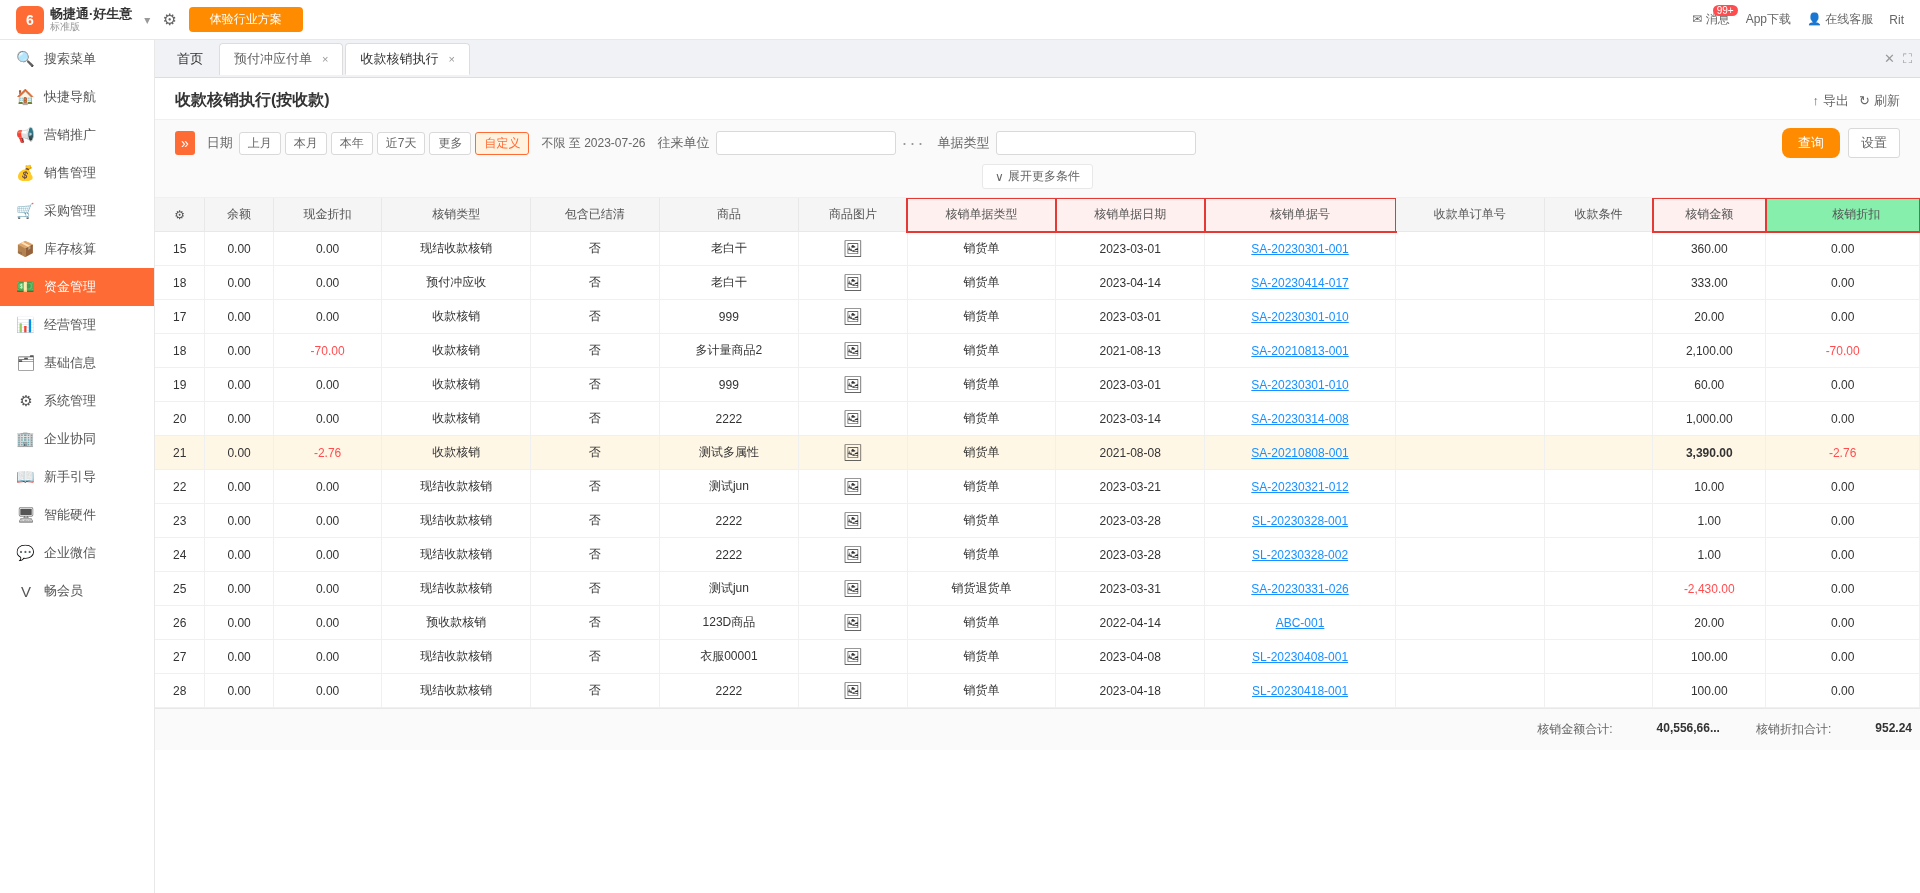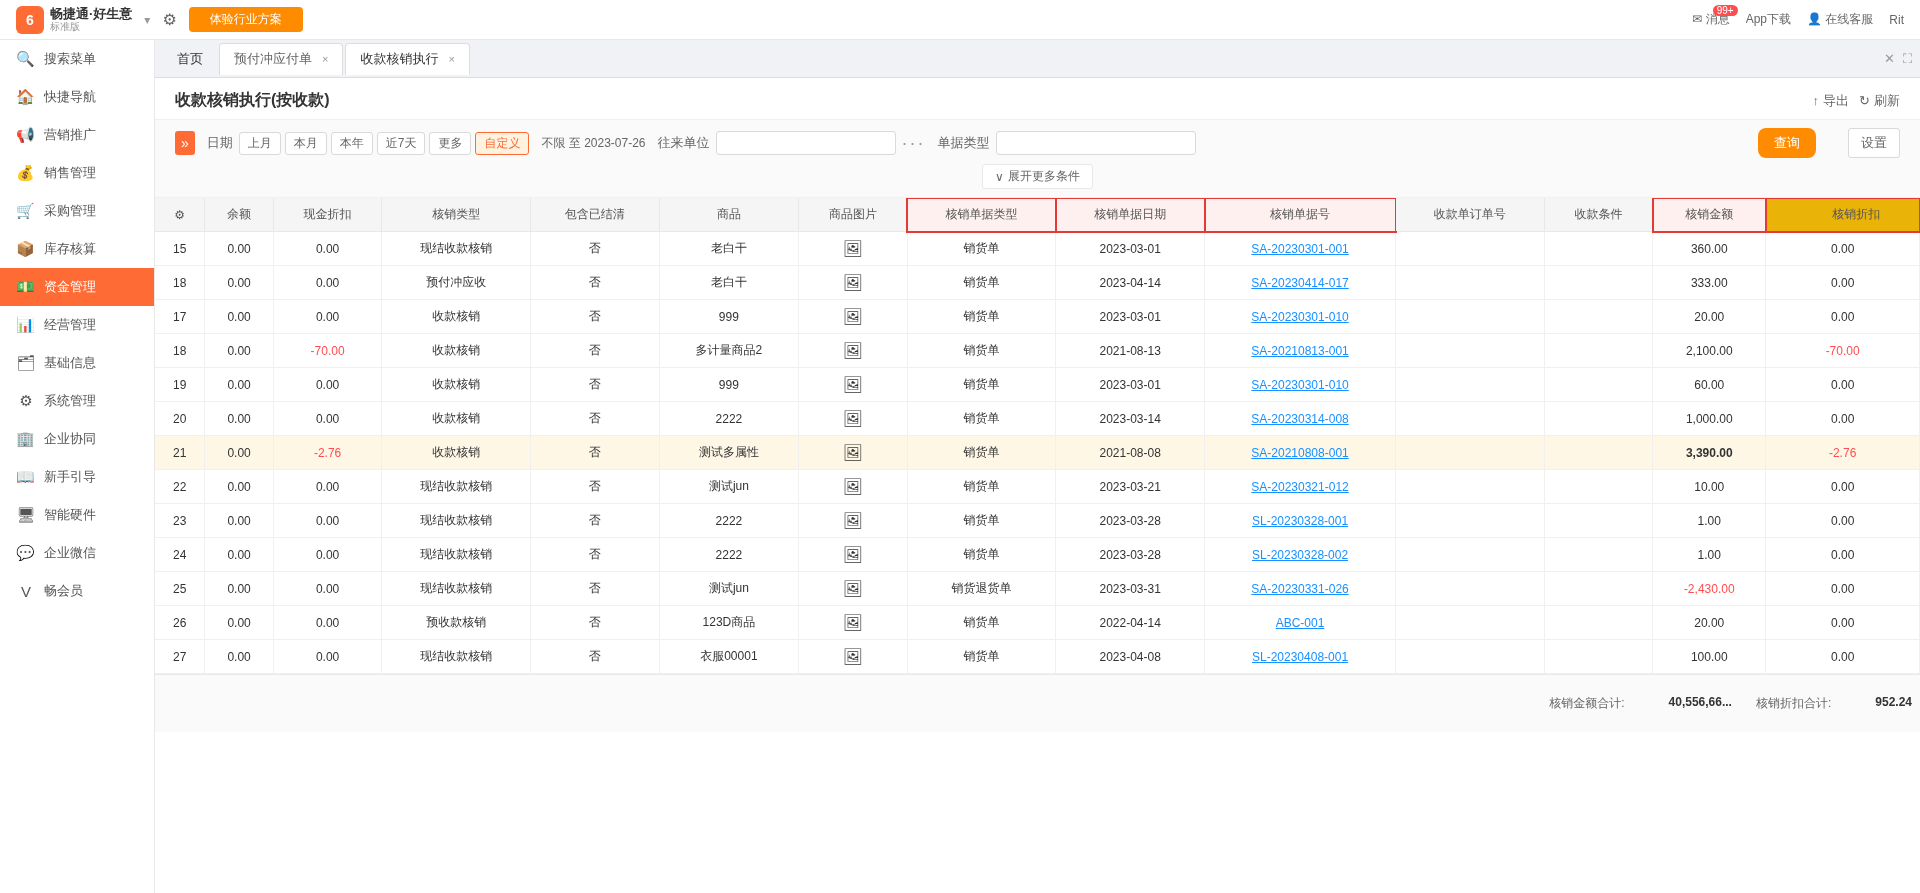--- a/index.html
+++ b/index.html
@@ -49,37 +49,37 @@
     .filter-row { display: flex; align-items: center; gap: 12px; flex-wrap: wrap; }
     .filter-group { display: flex; align-items: center; gap: 6px; }
     .filter-label { color: #666; font-size: 13px; white-space: nowrap; }
     .date-btns { display: flex; gap: 4px; }
     .date-btn { padding: 2px 8px; border: 1px solid #d9d9d9; border-radius: 3px; cursor: pointer; font-size: 12px; color: #666; background: #fff; }
     .date-custom { background: #fff3e0; color: #ff6b35; border: 1px solid #ff6b35; padding: 2px 8px; border-radius: 3px; font-size: 12px; cursor: pointer; }
     .date-range-text { color: #666; font-size: 12px; }
     .filter-input { border: 1px solid #d9d9d9; border-radius: 3px; padding: 4px 8px; font-size: 12px; width: 180px; color: #333; }
     .filter-dots { color: #999; font-size: 18px; letter-spacing: 2px; }
     .search-btn { background: #ff8c00; color: white; border: none; padding: 5px 16px; border-radius: 8px; cursor: pointer; font-size: 13px; }
-    .setting-btn { border: 1px solid #d9d9d9; color: #666; background: #fff; padding: 5px 12px; border-radius: 3px; cursor: pointer; font-size: 13px; margin-left: 24px; }
+    .setting-btn { border: 1px solid #d9d9d9; color: #666; background: #fff; padding: 5px 12px; border-radius: 3px; cursor: pointer; font-size: 13px; }
     .expand-row { display: flex; justify-content: center; }
     .expand-btn { display: flex; align-items: center; gap: 4px; color: #666; font-size: 12px; cursor: pointer; border: 1px solid #e8e8e8; background: #fff; padding: 3px 12px; border-radius: 3px; }
 
     
     .table-wrapper { flex: 1; overflow: auto; padding: 0 0 0 0; }
     table { width: 100%; border-collapse: collapse; font-size: 12px; min-width: 1600px; }
     thead tr { background: #f5f5f5; }
     thead th { padding: 8px 8px; text-align: center; border-bottom: 1px solid #e8e8e8; border-right: 1px solid #e8e8e8; color: #555; font-weight: 500; white-space: nowrap; position: sticky; top: 0; background: #f5f5f5; z-index: 1; }
     tbody tr { border-bottom: 1px solid #f0f0f0; }
     tbody tr.highlighted { background: #fff7e6; }
     tbody td { padding: 7px 8px; text-align: center; border-right: 1px solid #f0f0f0; white-space: nowrap; }
     .link-text { color: #1890ff; cursor: pointer; text-decoration: underline; }
     .negative { color: #ff4d4f; }
 
     
-    .table-footer { background: #fafafa; border-top: 1px solid #e8e8e8; padding: 20px 8px; display: flex; justify-content: flex-end; gap: 24px; font-size: 12px; color: #333; }
+    .table-footer { background: #fafafa; border-top: 1px solid #e8e8e8; padding: 12px 8px; display: flex; justify-content: flex-end; gap: 36px; font-size: 12px; color: #333; }
     .footer-item { display: flex; gap: 4px; }
     .footer-label { color: #666; }
     .footer-value { font-weight: 700; margin-left: 40px; }
 
     
     .table-wrapper::-webkit-scrollbar { height: 8px; width: 6px; }
     .table-wrapper::-webkit-scrollbar-track { background: #f1f1f1; }
     .table-wrapper::-webkit-scrollbar-thumb { background: #ccc; border-radius: 4px; }
   </style>
 </head>
@@ -262,21 +262,21 @@
               <th>核销类型</th>
               <th>包含已结清</th>
               <th>商品</th>
               <th>商品图片</th>
               <th style="outline:2px solid #e53935;outline-offset:-1px;background:#fff0f0;">核销单据类型</th>
               <th style="outline:2px solid #e53935;outline-offset:-1px;background:#fff0f0;">核销单据日期</th>
               <th style="outline:2px solid #e53935;outline-offset:-1px;background:#fff0f0;">核销单据号</th>
               <th>收款单订单号</th>
               <th>收款条件</th>
               <th style="outline:2px solid #e53935;outline-offset:-1px;background:#fff0f0;">核销金额</th>
-              <th style="outline:2px solid #e53935;outline-offset:-1px;background:#eab308;padding-left:35px;">核销折扣</th>
+              <th style="outline:2px solid #e53935;outline-offset:-1px;background:#86efac;padding-left:35px;">核销折扣</th>
             </tr>
           </thead>
           <tbody id="table-body">
           <tr>
                 <td>15</td>
                 <td>0.00</td>
                 <td>0.00</td>
                 <td>现结收款核销</td>
                 <td>否</td>
                 <td>老白干</td>
@@ -469,20 +469,36 @@
                 <td>27</td>
                 <td>0.00</td>
                 <td>0.00</td>
                 <td>现结收款核销</td>
                 <td>否</td>
                 <td>衣服00001</td>
                 <td><span style="font-size:16px;">🖼</span></td>
                 <td>销货单</td>
                 <td>2023-04-08</td>
                 <td><span class="link-text">SL-20230408-001</span></td>
+                <td></td>
+                <td></td>
+                <td>100.00</td>
+                <td>0.00</td>
+              </tr>
+              <tr>
+                <td>28</td>
+                <td>0.00</td>
+                <td>0.00</td>
+                <td>现结收款核销</td>
+                <td>否</td>
+                <td>2222</td>
+                <td><span style="font-size:16px;">🖼</span></td>
+                <td>销货单</td>
+                <td>2023-04-18</td>
+                <td><span class="link-text">SL-20230418-001</span></td>
                 <td></td>
                 <td></td>
                 <td>100.00</td>
                 <td>0.00</td>
               </tr>
             </tbody>
         </table>
         <div class="table-footer">
           <div class="footer-item">
             <span class="footer-label">核销金额合计:</span>

